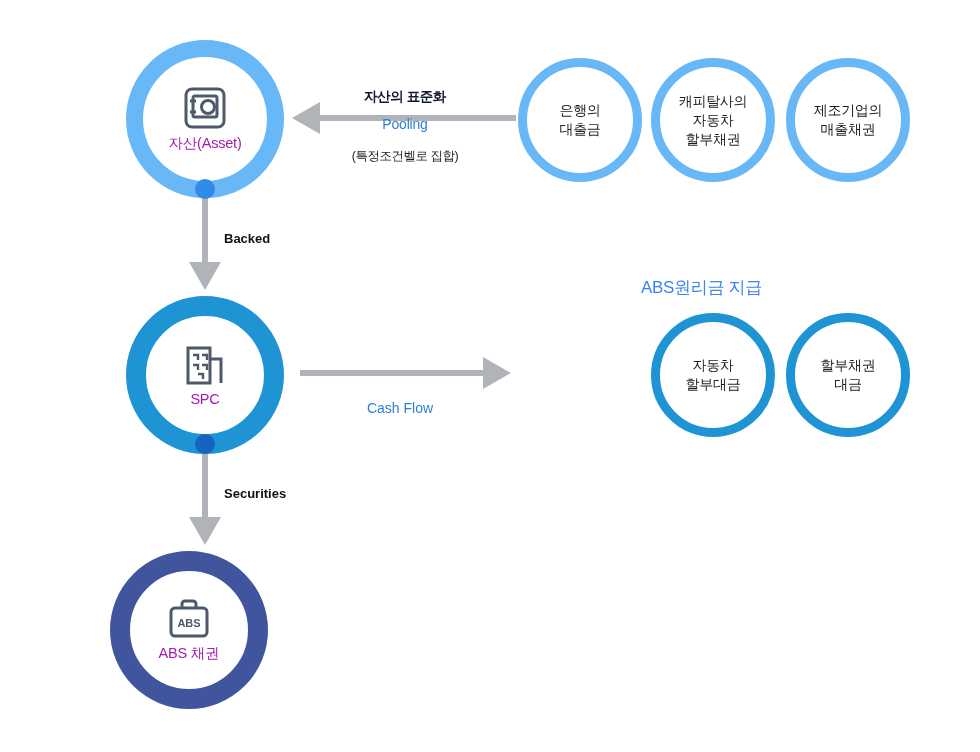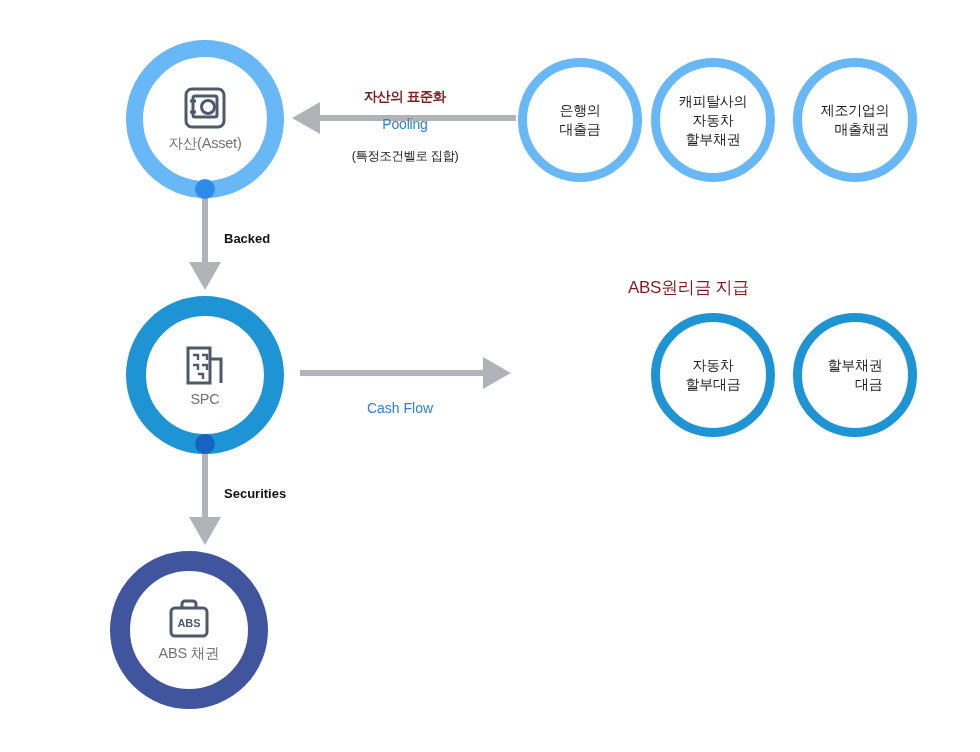--- a/index.html
+++ b/index.html
@@ -42,21 +42,21 @@
     width: 158px; height: 158px;
     border: 20px solid #1f94d4;
   }
   .node-abs {
     left: 110px; top: 551px;
     width: 158px; height: 158px;
     border: 20px solid #41559f;
   }
   .node-label {
     font-size: 14.5px;
-    color: #737373;
+    color: #a21caf;
     letter-spacing: -0.2px;
     white-space: nowrap;
     margin-top: 4px;
   }
   .node-icon {
     display: block;
     line-height: 0;
   }
   
   .anchor-dot {
@@ -87,55 +87,55 @@
     text-align: center;
   }
   .cluster-top .ring {
     border: 9px solid #68b7f6;
   }
   .cluster-bottom .ring {
     border: 9px solid #1f94d4;
   }
   .ring.r1 { left: 0px; }
   .ring.r2 { left: 133px; }
-  .ring.r3 { left: 275px; text-align: right; }
+  .ring.r3 { left: 268px; }
   
   .ring.r2 { z-index: 3; }
   .ring.r1 { z-index: 2; }
   .ring.r3 { z-index: 2; }
   .ring-text {
     font-size: 14px;
     line-height: 19px;
     color: #1d1d1d;
     letter-spacing: -0.3px;
     white-space: pre-line;
     background: transparent;
     position: relative;
     z-index: 4;
   }
   .cluster-heading {
     position: absolute;
-    left: 496px;
+    left: 509px;
     top: 276px;
     width: 385px;
     text-align: center;
     font-size: 17px;
-    color: #7f1d1d;
+    color: #3b82f6;
     letter-spacing: -0.3px;
   }
   
   .lbl {
     position: absolute;
     white-space: pre-line;
     text-align: center;
   }
   .lbl-standardization {
     left: 330px; top: 88px; width: 150px;
     font-size: 13.5px; font-weight: bold;
-    color: #7f1d1d; letter-spacing: -0.4px;
+    color: #0f172a; letter-spacing: -0.4px;
   }
   .lbl-pooling {
     left: 330px; top: 116px; width: 150px;
     font-size: 14px; color: #2f7fd6; letter-spacing: -0.2px;
   }
   .lbl-pooling-sub {
     left: 320px; top: 148px; width: 170px;
     font-size: 12.5px; color: #1d1d1d; letter-spacing: -0.5px;
   }
   .lbl-backed {

